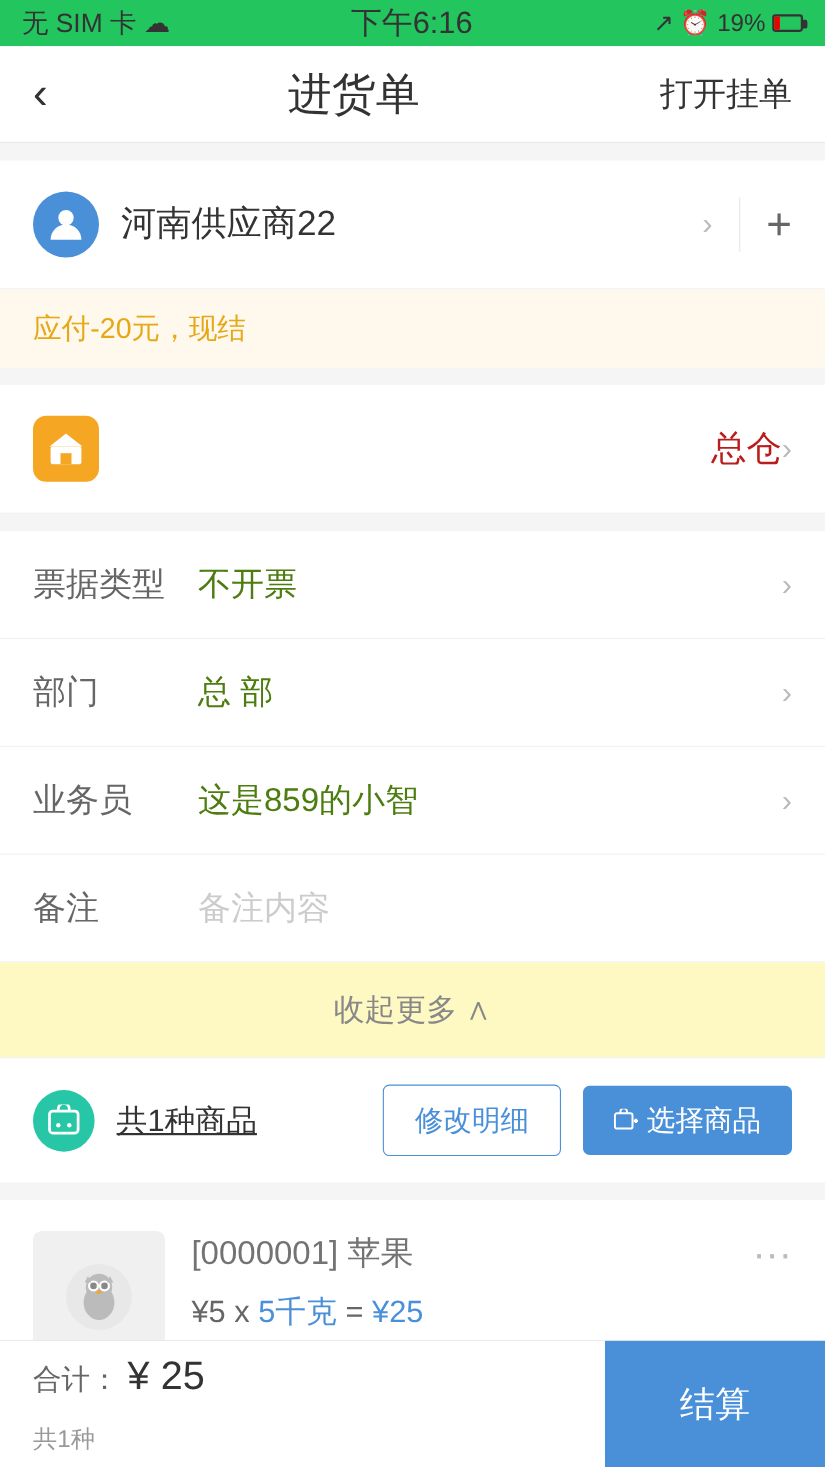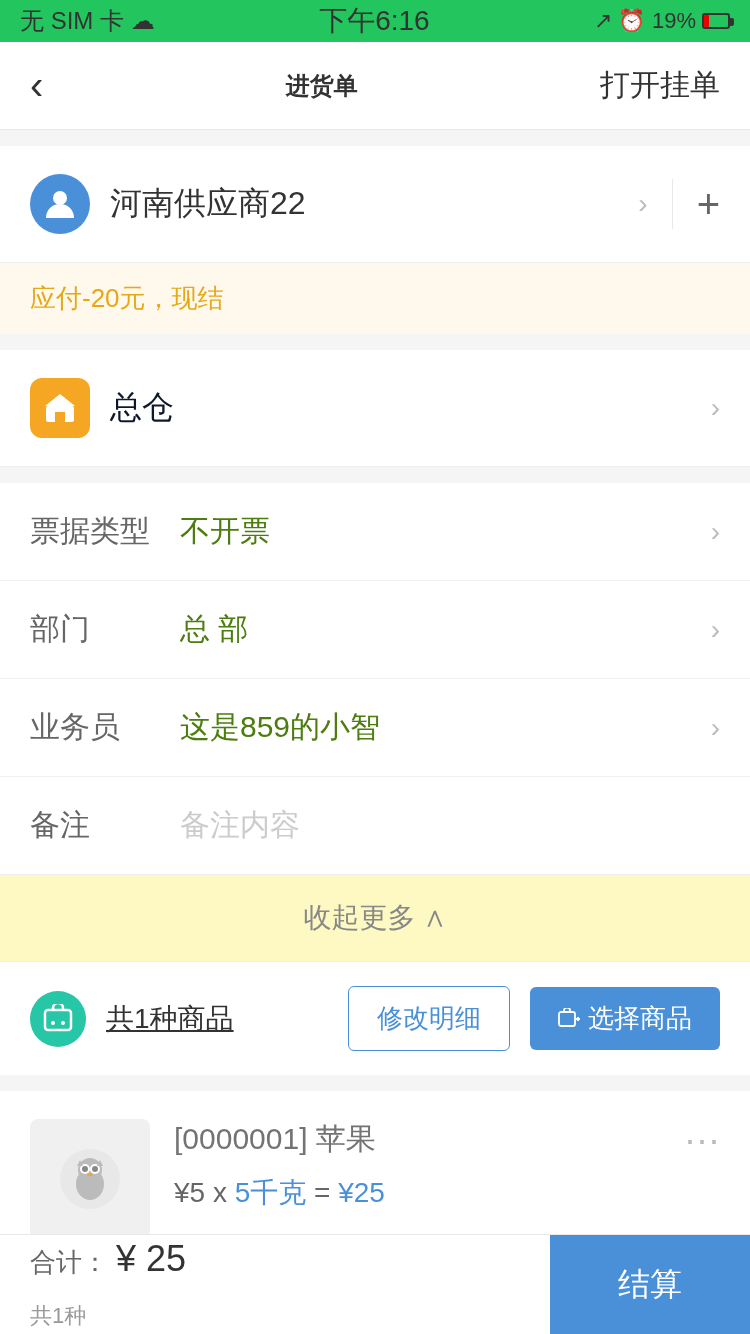--- a/index.html
+++ b/index.html
@@ -37,22 +37,22 @@
       justify-content: space-between;
       padding: 0 30px;
       border-bottom: 1px solid #e8e8e8;
     }
     .nav-back {
       font-size: 40px;
       color: #333;
       cursor: pointer;
     }
     .nav-title {
-      font-size: 24px;
-      font-weight: 700;
+      font-size: 40px;
+      font-weight: 400;
       color: #333;
     }
     .nav-action {
       font-size: 30px;
       color: #333;
       cursor: pointer;
     }
 
     
     .section {
@@ -125,21 +125,22 @@
       background: #f5a623;
       display: flex;
       align-items: center;
       justify-content: center;
       margin-right: 20px;
       flex-shrink: 0;
     }
     .list-row-label {
       flex: 1;
       font-size: 32px;
-      color: #0f172a;
+      color: #b91c1c;
+      text-align: right;
     }
 
     
     .form-section {
       background: #fff;
       margin-top: 16px;
     }
     .form-row {
       display: flex;
       align-items: center;
@@ -260,21 +261,21 @@
       cursor: pointer;
       padding-left: 10px;
     }
 
     
     .bottom-bar {
       position: fixed;
       bottom: 0;
       left: 0;
       width: 750px;
-      height: 100px;
+      height: 116px;
       display: flex;
       align-items: stretch;
       background: #fff;
       border-top: 1px solid #e8e8e8;
     }
     .bottom-total {
       flex: 1;
       display: flex;
       flex-direction: column;
       justify-content: center;

